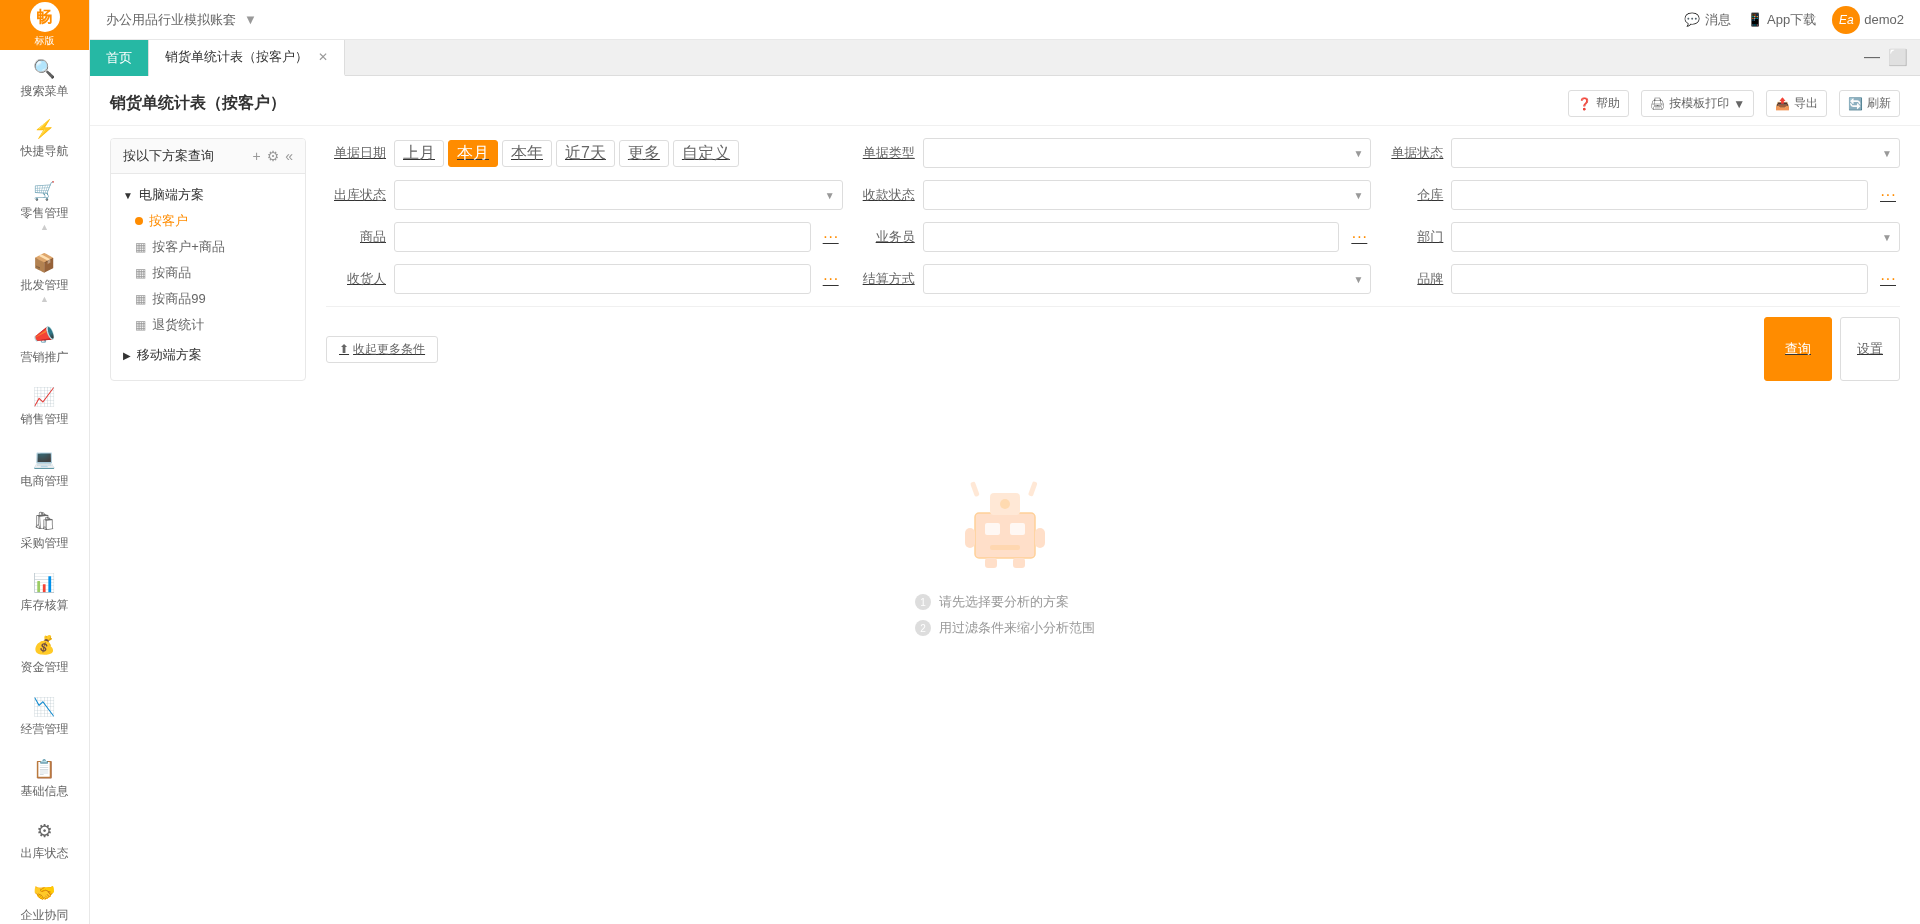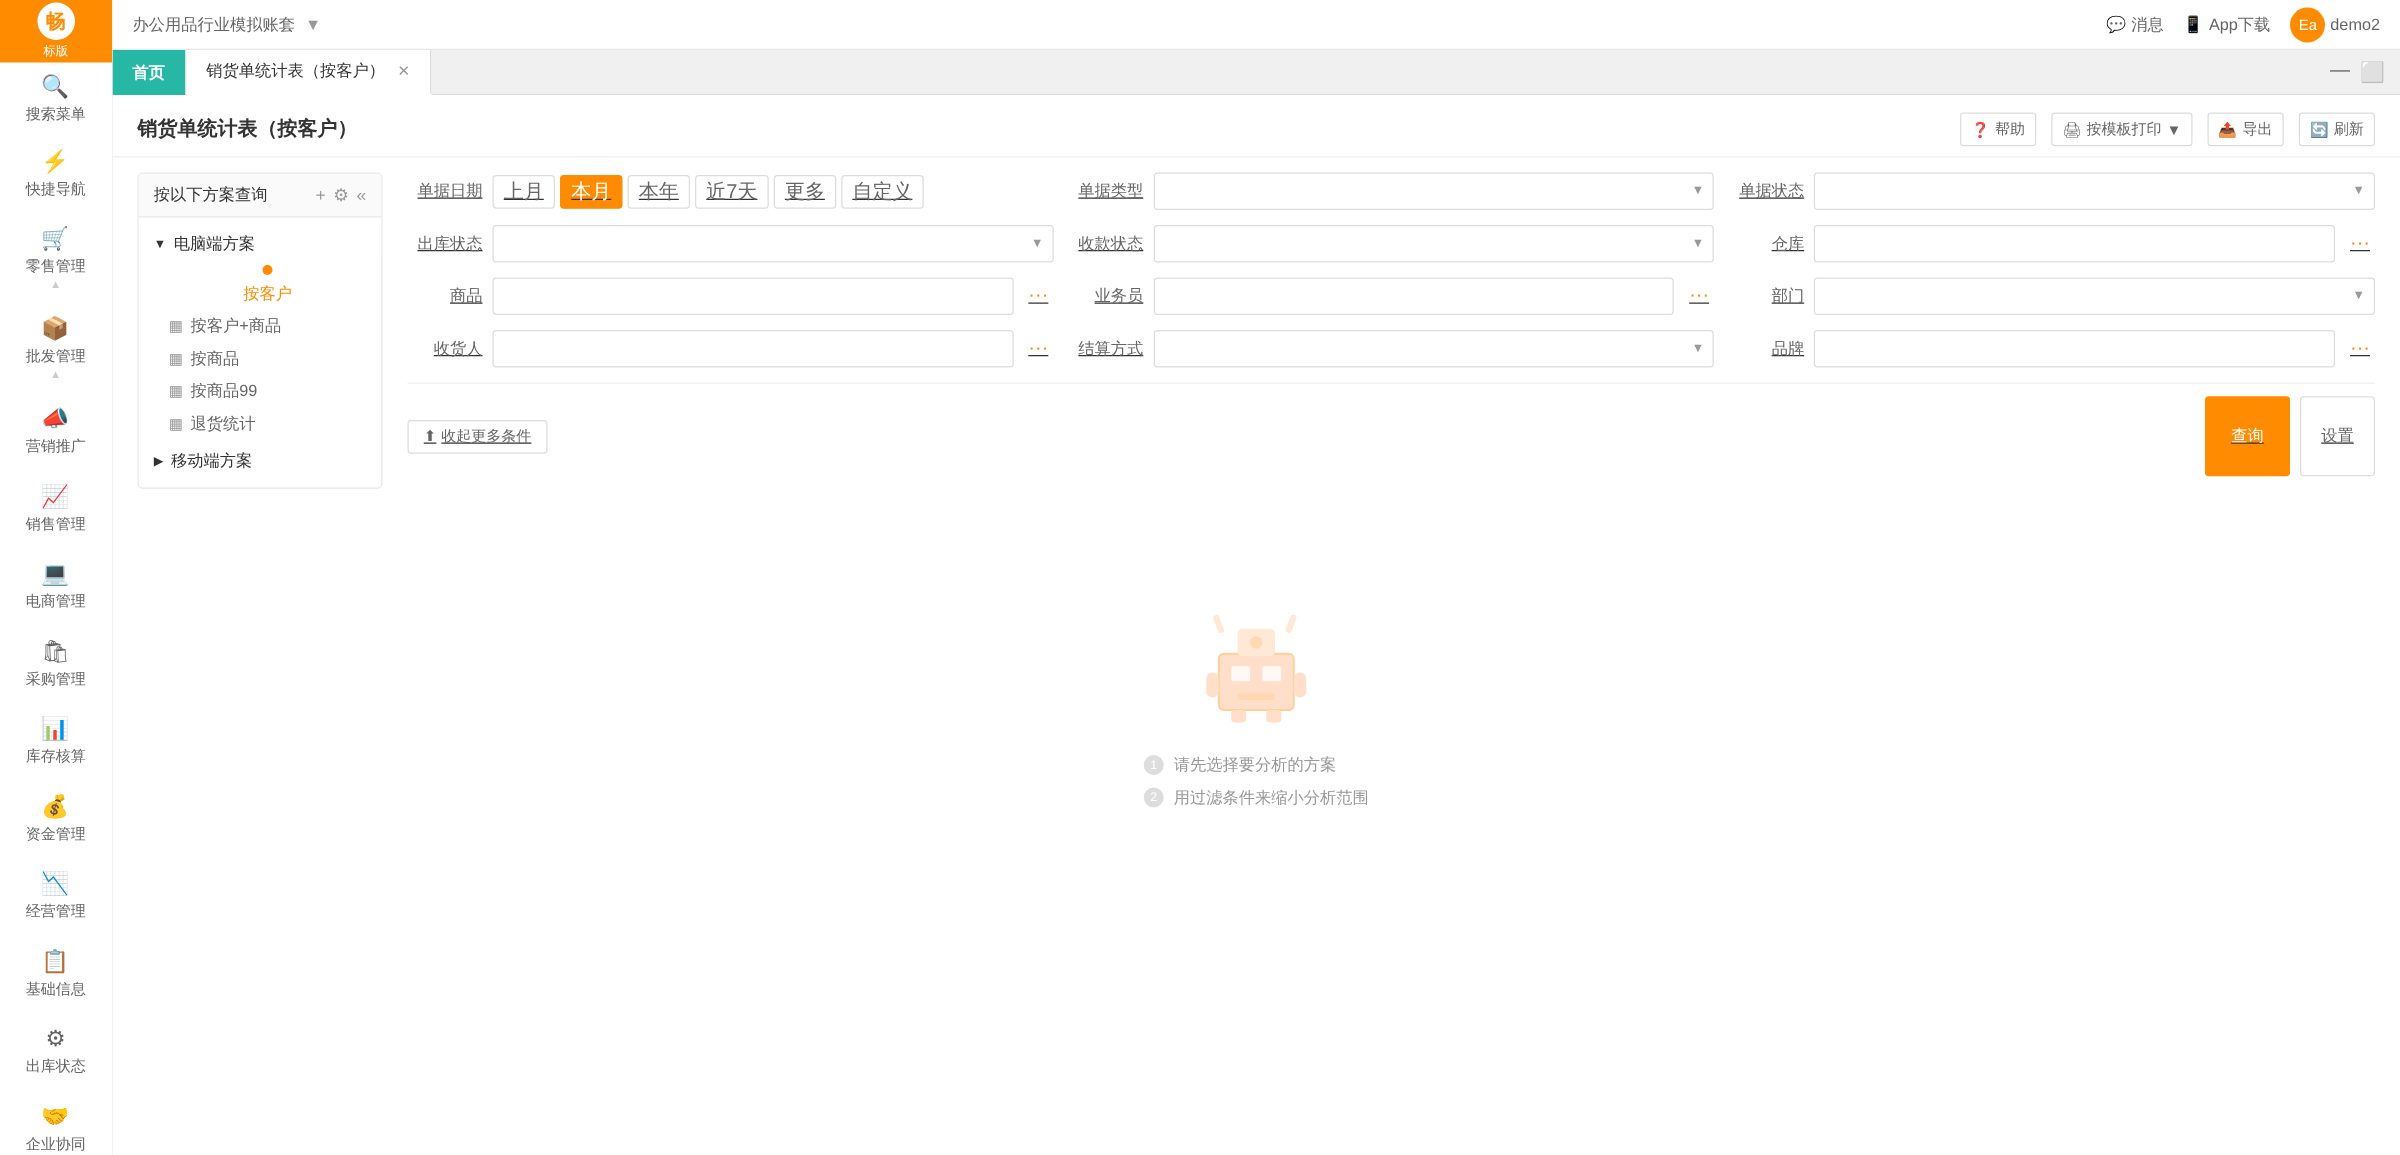--- a/index.html
+++ b/index.html
@@ -15,29 +15,29 @@
     .sidebar-search { padding: 8px 5px; font-size: 12px; color: #666; cursor: pointer; text-align: center; }
 
     
     .main { flex: 1; display: flex; flex-direction: column; height: 924px; overflow: hidden; }
 
     
     .topbar { height: 40px; background: #fff; border-bottom: 1px solid #e8e8e8; display: flex; align-items: center; padding: 0 16px; justify-content: space-between; flex-shrink: 0; }
     .topbar-left { display: flex; align-items: center; gap: 8px; color: #666; font-size: 13px; justify-content: flex-end; }
     .topbar-right { display: flex; align-items: center; gap: 16px; color: #666; font-size: 13px; }
     .topbar-right-item { display: flex; align-items: center; gap: 4px; cursor: pointer; }
-    .user-avatar { width: 28px; height: 28px; background: #ff8c00; border-radius: 50%; display: flex; align-items: center; justify-content: center; color: #fff; font-size: 12px; }
+    .user-avatar { width: 28px; height: 28px; background: #ff8c00; border-radius: 50%; display: flex; align-items: center; justify-content: center; color: #fff; font-size: 12px; font-style: italic; }
 
     
     .tabs { height: 36px; background: #f0f0f0; display: flex; align-items: center; border-bottom: 1px solid #ddd; flex-shrink: 0; }
     .tab { height: 36px; padding: 0 16px; display: flex; align-items: center; cursor: pointer; font-size: 13px; color: #666; gap: 6px; border-right: 1px solid #ddd; background: #f0f0f0; }
     .tab.active { background: #fff; color: #333; border-bottom: 2px solid #fff; }
     .tab.active { position: relative; }
     .tab-close { font-size: 12px; color: #999; cursor: pointer; margin-left: 4px; }
-    .tab-home { background: #26b8a4; color: #fff; font-weight: bold; }
+    .tab-home { background: #26b8a4; color: #fff; }
     .tab-icons { margin-left: auto; display: flex; gap: 8px; padding-right: 12px; }
     .tab-icon-btn { font-size: 16px; cursor: pointer; color: #666; }
 
     
     .page-content { flex: 1; overflow-y: auto; background: #fff; padding: 0; }
 
     
     .page-header { padding: 14px 20px 8px; display: flex; align-items: center; justify-content: space-between; border-bottom: 1px solid #f0f0f0; }
     .page-title { font-size: 16px; font-weight: 600; color: #333; }
     .page-header-actions { display: flex; align-items: center; gap: 12px; }
@@ -49,21 +49,21 @@
     .filter-area { padding: 12px 20px; }
     .filter-layout { display: flex; gap: 20px; }
 
     
     .scheme-panel { width: 196px; border: 1px solid #e8e8e8; border-radius: 4px; overflow: hidden; flex-shrink: 0; }
     .scheme-panel-header { display: flex; align-items: center; justify-content: space-between; padding: 8px 12px; background: #fafafa; border-bottom: 1px solid #e8e8e8; font-size: 13px; font-weight: 500; }
     .scheme-panel-icons { display: flex; gap: 6px; }
     .scheme-panel-icon { cursor: pointer; color: #999; font-size: 14px; }
     .scheme-tree { padding: 8px 0; }
     .tree-item { padding: 4px 12px; display: flex; align-items: center; gap: 6px; cursor: pointer; font-size: 13px; color: #666; }
-    .tree-item.active { color: #ff8c00; flex-direction: column; }
+    .tree-item.active { color: #ff8c00; }
     .tree-parent { font-weight: 500; color: #333; }
     .tree-child { padding-left: 24px; }
     .tree-active-dot { width: 8px; height: 8px; background: #ff8c00; border-radius: 50%; }
 
     
     .filter-form { flex: 1; text-decoration: underline; }
     .filter-row { display: grid; grid-template-columns: 1fr 1fr 1fr; gap: 12px; margin-bottom: 12px; }
     .filter-field { display: flex; align-items: center; gap: 8px; }
     .filter-label { font-size: 13px; color: #666; white-space: nowrap; width: 60px; text-align: right; flex-shrink: 0; }
     .filter-input { flex: 1; height: 30px; border: 1px solid #ddd; border-radius: 3px; padding: 0 8px; font-size: 13px; color: #333; outline: none; }

